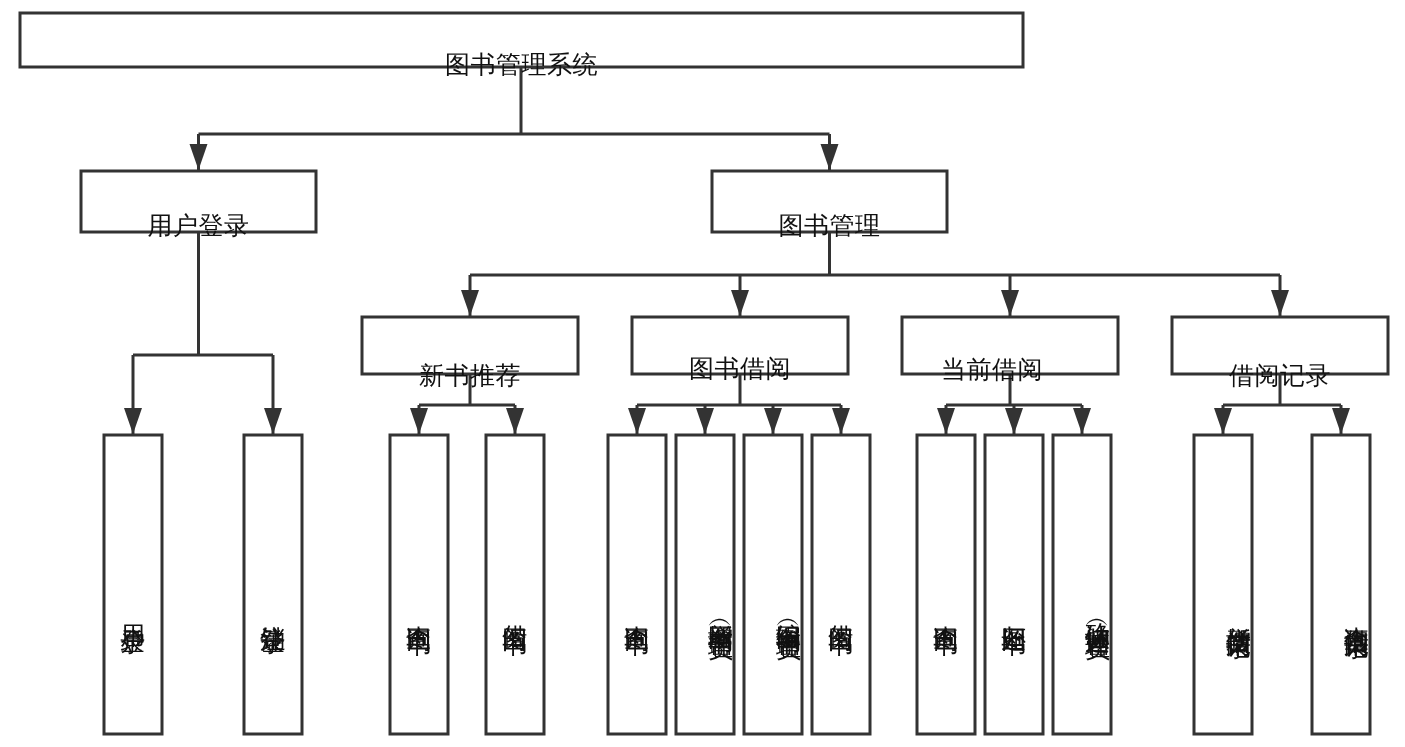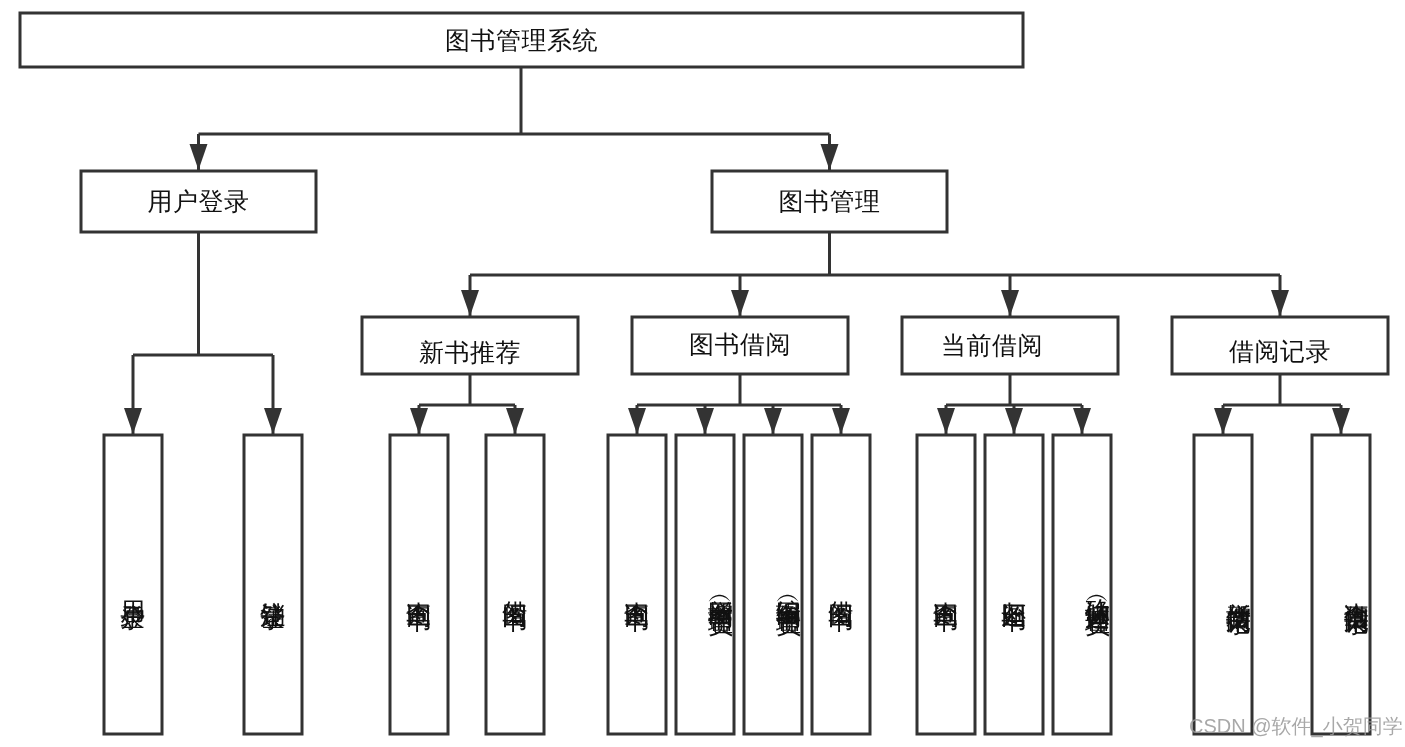--- a/index.html
+++ b/index.html
@@ -46,20 +46,21 @@
     display: flex;
     align-items: center;
     justify-content: center;
     color: #111111;
     font-family: "Liberation Sans", "DejaVu Sans", sans-serif;
     pointer-events: none;
     box-sizing: border-box;
     line-height: 1.06;
     text-align: center;
     letter-spacing: 0.5px;
+    margin-top: 24px;
   }
   .node-label.horizontal {
     font-size: 25px;
   }
   .node-label.vertical {
     writing-mode: vertical-rl;
     text-orientation: upright;
     font-size: 25px;
     letter-spacing: 2px;
     align-items: flex-start;
@@ -161,34 +162,33 @@
         <polygon points="1214,408 1232,408 1223,434" class="arrow-head"></polygon>
         <line x1="1341" y1="405" x2="1341" y2="434" class="conn-line"></line>
         <polygon points="1332,408 1350,408 1341,434" class="arrow-head"></polygon>
       </g>
   </svg>
 
   <div id="labels-layer">
       <div class="node-label horizontal" style="left: 20px; top: 13px; width: 1003px; height: 54px;">图书管理系统</div>
       <div class="node-label horizontal" style="left: 81px; top: 171px; width: 235px; height: 61px;">用户登录</div>
       <div class="node-label horizontal" style="left: 712px; top: 171px; width: 235px; height: 61px;">图书管理</div>
-      <div class="node-label horizontal" style="left: 362px; top: 317px; width: 216px; height: 71px;">新书推荐</div>
+      <div class="node-label horizontal" style="left: 362px; top: 317px; width: 216px; height: 71px; font-family: Liberation Serif, serif;">新书推荐</div>
       <div class="node-label horizontal" style="left: 632px; top: 317px; width: 216px; height: 55px;">图书借阅</div>
       <div class="node-label horizontal" style="left: 902px; top: 317px; width: 180px; height: 57px;">当前借阅</div>
       <div class="node-label horizontal" style="left: 1172px; top: 317px; width: 216px; height: 68px;">借阅记录</div>
       <div class="node-label vertical short" style="left: 104px; top: 435px; width: 58px; height: 299px;">用户登录</div>
       <div class="node-label vertical short" style="left: 244px; top: 435px; width: 58px; height: 299px;">注销登录</div>
       <div class="node-label vertical short" style="left: 390px; top: 435px; width: 58px; height: 299px;">查询图书</div>
       <div class="node-label vertical short" style="left: 486px; top: 435px; width: 58px; height: 299px;">借阅图书</div>
       <div class="node-label vertical short" style="left: 608px; top: 435px; width: 58px; height: 299px;">查询图书</div>
       <div class="node-label vertical" style="left: 676px; top: 435px; width: 58px; height: 299px;">新增图书（管理员）</div>
       <div class="node-label vertical" style="left: 744px; top: 435px; width: 58px; height: 299px;">编辑图书（管理员）</div>
       <div class="node-label vertical short" style="left: 812px; top: 435px; width: 58px; height: 299px;">借阅图书</div>
       <div class="node-label vertical short" style="left: 917px; top: 435px; width: 58px; height: 299px;">查询图书</div>
       <div class="node-label vertical short" style="left: 985px; top: 435px; width: 58px; height: 299px;">归还图书</div>
       <div class="node-label vertical" style="left: 1053px; top: 435px; width: 58px; height: 299px;">确认归还（管理员）</div>
       <div class="node-label vertical" style="left: 1194px; top: 435px; width: 58px; height: 299px;">新增借阅记录</div>
       <div class="node-label vertical" style="left: 1312px; top: 435px; width: 58px; height: 299px;">查询借阅记录</div>
     </div>
 
-  <div class="watermark">CSDN @软件_小贺同学</div>
 
 </div>
 
 </body></html>

